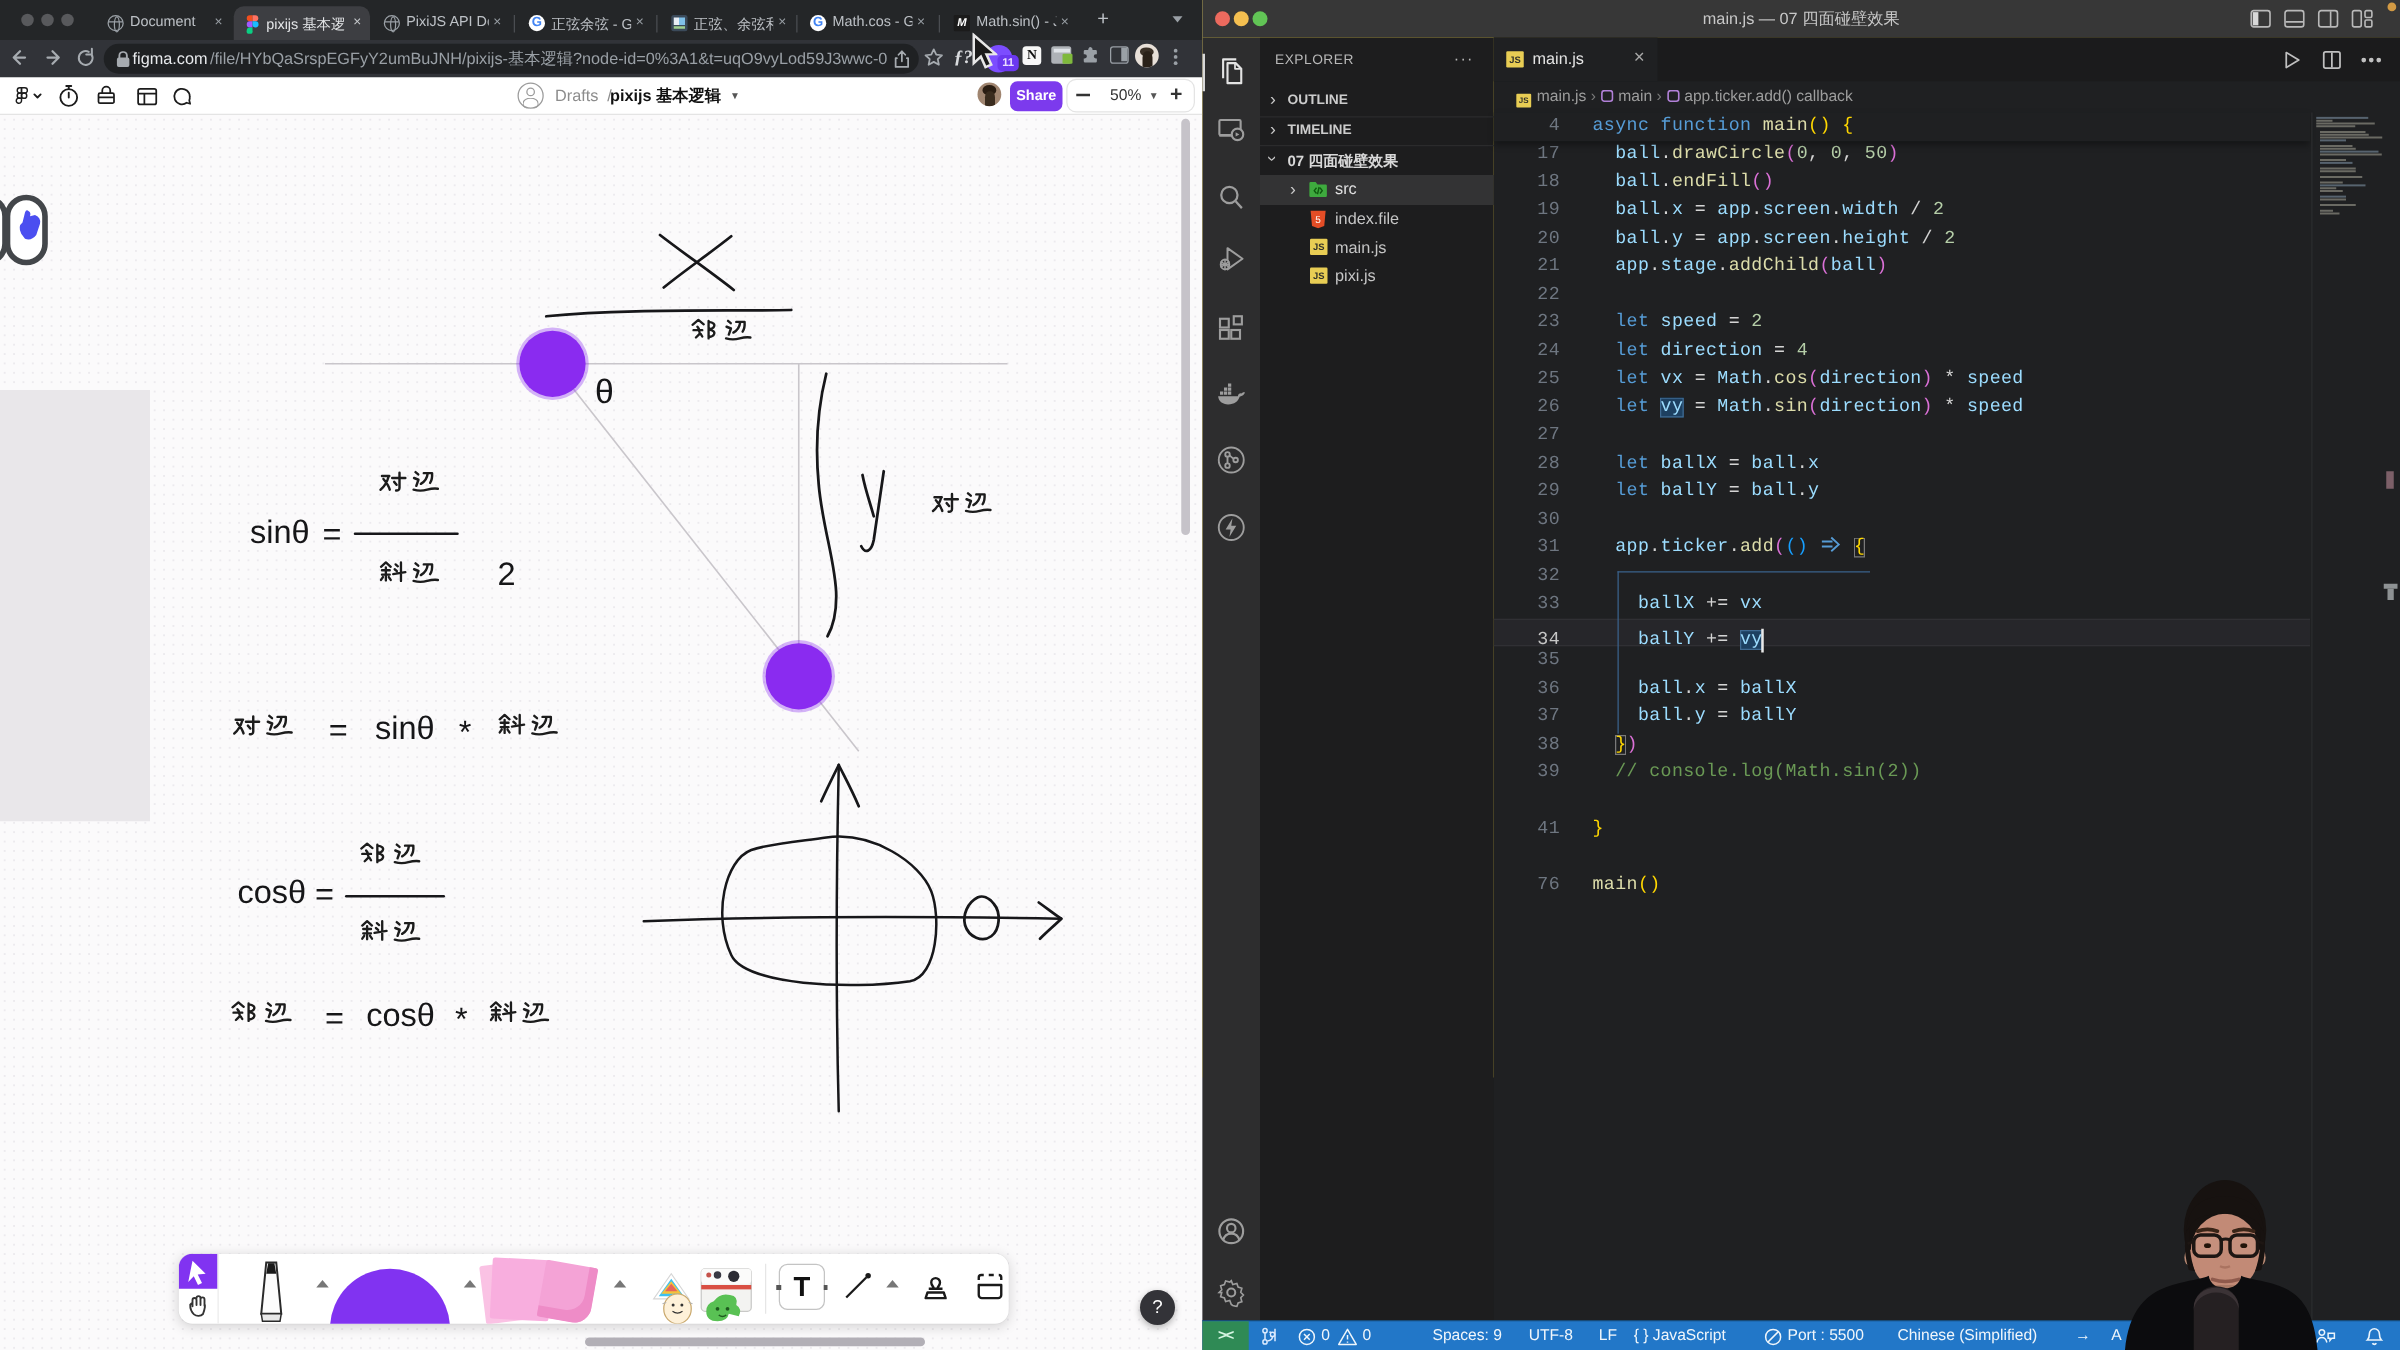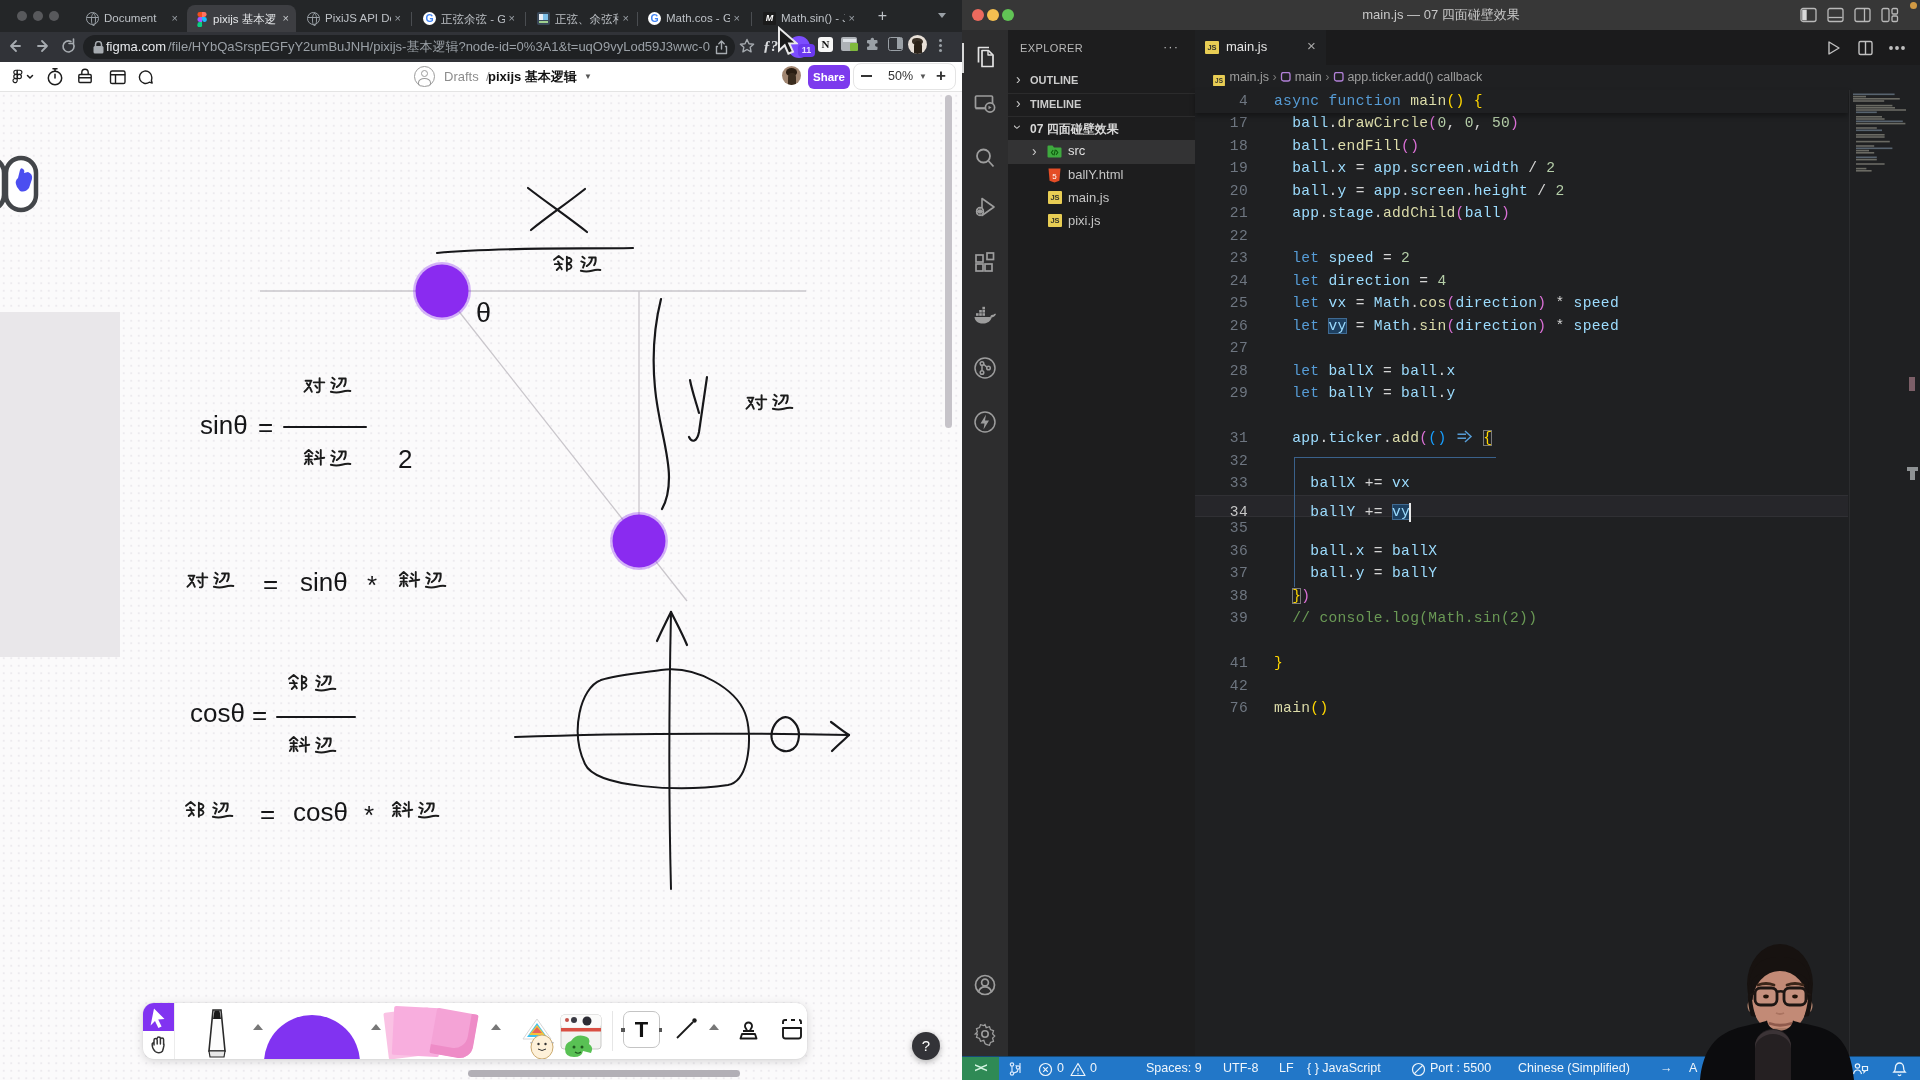--- a/index.html
+++ b/index.html
@@ -464,21 +464,21 @@
           <path d="M6.2 5.2L4.4 7.5l1.8 2.3M9 5.2l1.8 2.3L9 9.8M8.3 4.6L7 10.4" stroke="#0e5a0e" stroke-width="1.1" fill="none"></path>
         </svg>
       <span class="flbl" style="color:#e0e0e0">src</span>
       </div>
     <div class="abs" style="left:0;top:134px;width:187px;height:23px">
       <svg class="abs" style="left:40px;top:4px" width="13" height="15" viewBox="0 0 13 15">
           <path d="M0.5 0.5h12l-1.1 12.2L6.5 14.5l-4.9-1.8z" fill="#e44d26"></path>
           <path d="M6.5 1v13" stroke="#f16529" stroke-width="0"></path>
           <text x="6.5" y="10.5" font-size="8" fill="#fff" text-anchor="middle" font-family="Liberation Sans">5</text>
         </svg>
-      <span class="flbl">ballY.html</span>
+      <span class="flbl">index.file</span>
       </div>
     <div class="abs" style="left:0;top:157px;width:187px;height:23px">
       <div class="jsico abs" style="left:40px;top:4px">JS</div>
         <span class="flbl">main.js</span>
       </div>
     <div class="abs" style="left:0;top:180px;width:187px;height:23px">
       <div class="jsico abs" style="left:40px;top:4px">JS</div>
         <span class="flbl">pixi.js</span>
       </div>
   </div>
@@ -511,33 +511,33 @@
   <div class="cline" style="top:149.5px"><span class="lnum" style="">20</span><span class="ltxt">  <span class="lb">ball</span><span class="wh">.</span><span class="lb">y</span><span class="wh"> = </span><span class="lb">app</span><span class="wh">.</span><span class="lb">screen</span><span class="wh">.</span><span class="lb">height</span><span class="wh"> / </span><span class="nu">2</span></span></div>
   <div class="cline" style="top:172.0px"><span class="lnum" style="">21</span><span class="ltxt">  <span class="lb">app</span><span class="wh">.</span><span class="lb">stage</span><span class="wh">.</span><span class="fy">addChild</span><span class="bg2">(</span><span class="lb">ball</span><span class="bg2">)</span></span></div>
   <div class="cline" style="top:194.5px"><span class="lnum" style="">22</span><span class="ltxt"></span></div>
   <div class="cline" style="top:217.0px"><span class="lnum" style="">23</span><span class="ltxt">  <span class="kb">let</span><span class="wh"> </span><span class="lb">speed</span><span class="wh"> = </span><span class="nu">2</span></span></div>
   <div class="cline" style="top:239.5px"><span class="lnum" style="">24</span><span class="ltxt">  <span class="kb">let</span><span class="wh"> </span><span class="lb">direction</span><span class="wh"> = </span><span class="nu">4</span></span></div>
   <div class="cline" style="top:262.0px"><span class="lnum" style="">25</span><span class="ltxt">  <span class="kb">let</span><span class="wh"> </span><span class="lb">vx</span><span class="wh"> = </span><span class="lb">Math</span><span class="wh">.</span><span class="fy">cos</span><span class="bg2">(</span><span class="lb">direction</span><span class="bg2">)</span><span class="wh"> * </span><span class="lb">speed</span></span></div>
   <div class="cline" style="top:284.5px"><span class="lnum" style="">26</span><span class="ltxt">  <span class="kb">let</span><span class="wh"> </span><span class="lb wordhl">vy</span><span class="wh"> = </span><span class="lb">Math</span><span class="wh">.</span><span class="fy">sin</span><span class="bg2">(</span><span class="lb">direction</span><span class="bg2">)</span><span class="wh"> * </span><span class="lb">speed</span></span></div>
   <div class="cline" style="top:307.0px"><span class="lnum" style="">27</span><span class="ltxt"></span></div>
   <div class="cline" style="top:329.5px"><span class="lnum" style="">28</span><span class="ltxt">  <span class="kb">let</span><span class="wh"> </span><span class="lb">ballX</span><span class="wh"> = </span><span class="lb">ball</span><span class="wh">.</span><span class="lb">x</span></span></div>
   <div class="cline" style="top:352.0px"><span class="lnum" style="">29</span><span class="ltxt">  <span class="kb">let</span><span class="wh"> </span><span class="lb">ballY</span><span class="wh"> = </span><span class="lb">ball</span><span class="wh">.</span><span class="lb">y</span></span></div>
+  <div class="cline" style="top:374.5px"><span class="lnum" style="">30</span><span class="ltxt"></span></div>
   <div class="cline" style="top:397.0px"><span class="lnum" style="">31</span><span class="ltxt">  <span class="lb">app</span><span class="wh">.</span><span class="lb">ticker</span><span class="wh">.</span><span class="fy">add</span><span class="bg2">(</span><span class="bg3">(</span><span class="bg3">)</span><span class="wh"> </span><span style="display:inline-block;width:18.6px"><svg width="17" height="13" style="vertical-align:-1px">
               <path d="M1.5,4.2 h8.5 M1.5,8.2 h8.5 M9,1 l6,5.5 -6,5.5" stroke="#569cd6" fill="none" stroke-width="1.5"></path>
             </svg></span><span class="wh"> </span><span class="bg1 brbox">{</span></span></div>
   <div class="cline" style="top:419.5px"><span class="lnum" style="">32</span><span class="ltxt"></span></div>
   <div class="cline" style="top:442.0px"><span class="lnum" style="">33</span><span class="ltxt">    <span class="lb">ballX</span><span class="wh"> += </span><span class="lb">vx</span></span></div>
   <div class="cline" style="top:471px"><span class="lnum" style=" color:#c6c6c6;">34</span><span class="ltxt">    <span class="lb">ballY</span><span class="wh"> += </span><span class="lb wordhl">vy</span><span style="position:absolute;margin-left:-1px;width:1.6px;height:19px;background:#e8e8e8;display:inline-block;margin-top:1.5px"></span></span></div>
   <div class="cline" style="top:487.0px"><span class="lnum" style="">35</span><span class="ltxt"></span></div>
   <div class="cline" style="top:509.5px"><span class="lnum" style="">36</span><span class="ltxt">    <span class="lb">ball</span><span class="wh">.</span><span class="lb">x</span><span class="wh"> = </span><span class="lb">ballX</span></span></div>
   <div class="cline" style="top:532.0px"><span class="lnum" style="">37</span><span class="ltxt">    <span class="lb">ball</span><span class="wh">.</span><span class="lb">y</span><span class="wh"> = </span><span class="lb">ballY</span></span></div>
   <div class="cline" style="top:554.5px"><span class="lnum" style="">38</span><span class="ltxt">  <span class="bg1 brbox">}</span><span class="bg2">)</span></span></div>
   <div class="cline" style="top:577.0px"><span class="lnum" style="">39</span><span class="ltxt">  <span class="cm">// console.log(Math.sin(2))</span></span></div>
   <div class="cline" style="top:622.0px"><span class="lnum" style="">41</span><span class="ltxt"><span class="bg1">}</span></span></div>
-  <div class="cline" style="top:644.5px"><span class="lnum" style="">42</span><span class="ltxt"></span></div>
   <div class="cline" style="top:667.0px"><span class="lnum" style="">76</span><span class="ltxt"><span class="fy">main</span><span class="bg1">(</span><span class="bg1">)</span></span></div>
   <div class="abs" style="left:0;top:60px;width:653px;height:22.5px;background:#1f2022;box-shadow:0 3px 5px rgba(0,0,0,.35)">
         <div class="cline" style="top:0"><span class="lnum">4</span><span class="ltxt"><span class="kb">async function </span><span class="fy">main</span><span class="bg1">(</span><span class="bg1">)</span><span class="wh"> </span><span class="bg1">{</span></span></div>
       </div>
   <svg class="abs" style="left:657px;top:62px" width="54" height="90" viewBox="0 0 54 90">
         <rect x="1" y="1.5" width="41.6" height="1.6" fill="#5d6a78" opacity=".9"></rect>
         <rect x="1" y="3.8" width="13.0" height="1.6" fill="#72726a" opacity=".9"></rect>
         <rect x="1" y="6.0" width="46.8" height="1.6" fill="#72726a" opacity=".9"></rect>
         <rect x="1" y="8.2" width="31.2" height="1.6" fill="#72726a" opacity=".9"></rect>
         <rect x="4" y="12.8" width="36.4" height="1.6" fill="#72726a" opacity=".9"></rect>

